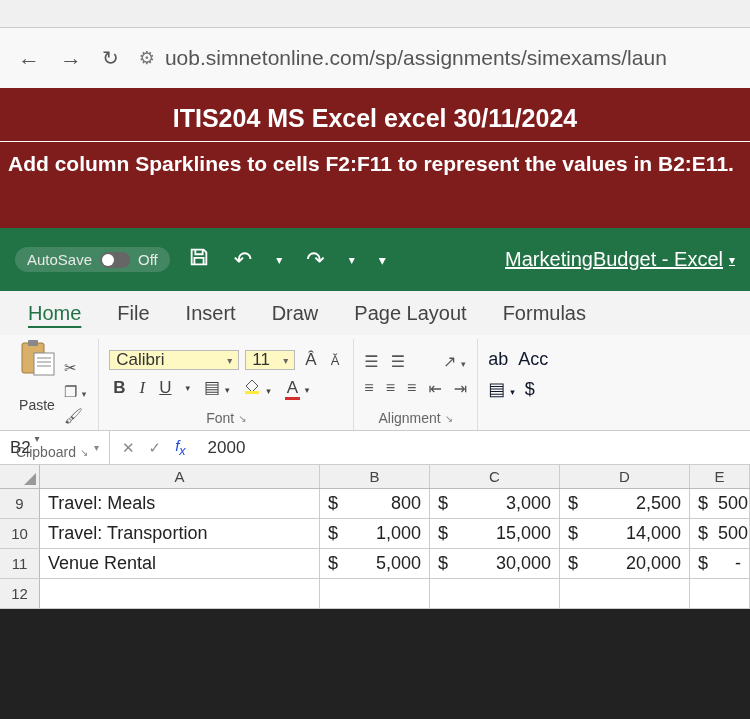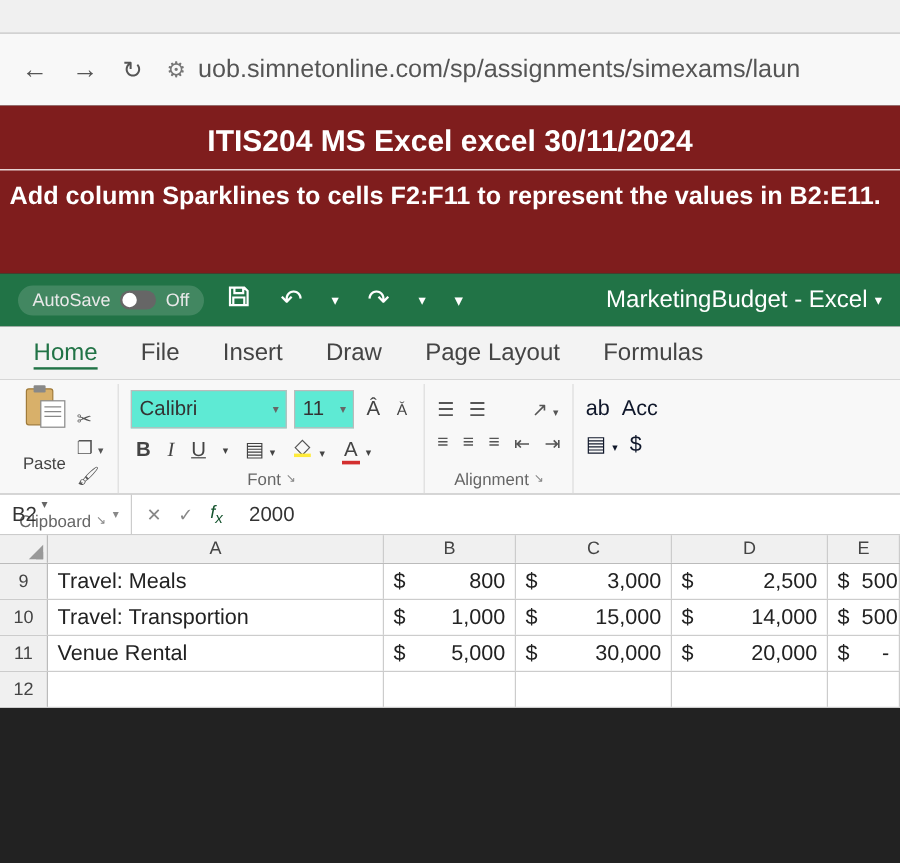--- a/index.html
+++ b/index.html
@@ -8,55 +8,55 @@
   .browser-bar { height: 60px; background: #f8f8f8; display: flex; align-items: center; padding: 0 18px; gap: 20px; }
   .nav-arrow { font-size: 22px; color: #555; cursor: pointer; }
   .reload { font-size: 20px; color: #555; cursor: pointer; }
   .addr { display: flex; align-items: center; gap: 10px; flex: 1; font-size: 21px; color: #555; white-space: nowrap; overflow: hidden; }
   .addr-icon { font-size: 18px; color: #777; }
   .banner { background: #7f1d1d; color: #fff; padding: 16px 0 52px 0; }
   .banner-title { text-align: center; font-size: 25px; font-weight: 700; margin-bottom: 8px; }
   .banner-hr { height: 1px; background: #fff; margin: 5px 0 10px 0; }
   .banner-task { font-size: 21px; font-weight: 700; padding: 0 8px; }
   
-  .excel-title { height: 44px; background: #217346; display: flex; align-items: center; padding: 0 15px; gap: 12px; color: #fff; }
+  .excel-title { height: 63px; background: #217346; display: flex; align-items: center; padding: 0 15px; gap: 12px; color: #fff; }
   .autosave { background: rgba(255,255,255,0.15); border-radius: 14px; padding: 4px 12px; font-size: 15px; display: flex; align-items: center; gap: 8px; color: #e9e9e9; }
   .toggle { width: 30px; height: 16px; background: #666; border-radius: 8px; position: relative; }
   .toggle::after { content:""; width:12px; height:12px; background:#fff; border-radius:50%; position:absolute; left:2px; top:2px; }
   .qat-btn { font-size: 22px; color: #fff; cursor: pointer; padding: 0 6px; }
-  .doc-title { margin-left: auto; font-size: 20px; font-weight: 400; color: #fff; display:flex; align-items:center; gap:6px;}
+  .doc-title { margin-left: auto; font-size: 20px; font-weight: 400; color: #fff; display:flex; align-items:center; gap:6px;text-decoration:underline;}
   
   .ribbon-tabs { height: 44px; background: #f3f3f3; display: flex; align-items: center; padding: 0 10px; gap: 0; font-size: 20px; color: #444;}
   .ribbon-tab { padding: 8px 18px; cursor: pointer; }
   .ribbon-tab.active { text-decoration: underline; text-underline-offset: 6px; text-decoration-thickness: 2px; color: #217346; font-weight: 500; }
   
   .ribbon { height: 96px; background: #f8f8f8; border-bottom: 1px solid #ccc; display: flex; padding: 4px 6px 0 6px; }
   .group { border-right: 1px solid #ddd; padding: 0 10px; display:flex; flex-direction:column; justify-content:space-between; }
   .group-controls { display:flex; align-items:center; gap:6px; flex:1; }
   .group-label { font-size: 14px; color:#666; text-align:center; padding-bottom:4px; display:flex; justify-content:center; gap:4px; align-items:center;}
   .group-label .dl { font-size:10px; color:#888; }
   .paste-col { display:flex; flex-direction:column; align-items:center; gap:20px; font-size:14px; color:#444; }
   .paste-icon-wrap { position:relative; width:42px; height:38px; }
   .clipboard-svg { width:42px; height:38px; }
   .mini-col { display:flex; flex-direction:column; gap:6px; font-size:15px; color:#555; }
   .font-box { display:flex; flex-direction:column; gap:6px; }
   .font-row { display:flex; align-items:center; gap:6px; }
-  .selectish { border:1px solid #bbb; background:#5eead4; height:32px; display:flex; align-items:center; padding:0 6px; font-size:17px; color:#333; gap:8px;justify-content:center;}
+  .selectish { border:1px solid #bbb; background:#fef9c3; height:20px; display:flex; align-items:center; padding:0 6px; font-size:17px; color:#333; gap:8px;justify-content:center;}
   .selectish .caret { font-size:10px; color:#666; margin-left:auto;}
   .font-name { width:130px; }
   .font-size { width:50px; }
   .iconbtn { font-size:17px; color:#444; padding:0 4px; cursor:pointer; }
   .align-grid { display:flex; flex-direction:column; gap:8px; }
   .align-row { display:flex; gap:12px; font-size:16px; color:#555;}
   .num-col { display:flex; flex-direction:column; gap:8px; font-size:18px; color:#0f172a; align-items:flex-start;}
   
   .formula-bar { height:34px; background:#fff; border-bottom:1px solid #ccc; display:flex; align-items:center; }
   .name-box { width:110px; border-right:1px solid #ccc; height:100%; display:flex; align-items:center; padding:0 10px; font-size:17px; color:#333; justify-content:space-between;}
   .fx-btns { display:flex; align-items:center; gap:14px; padding:0 12px; color:#888; font-size:15px;}
-  .fx-label { font-style:italic; color:#14532d; }
+  .fx-label { font-style:italic; color:#1d4ed8; }
   .fx-input { flex:1; border:none; outline:none; font-size:17px; padding:0 10px; color:#333;}
   
   .sheet { background:#fff; }
   .col-headers { display:flex; height:24px; border-bottom:1px solid #bbb; }
   .corner { width:40px; border-right:1px solid #bbb; background:#f0f0f0; position:relative;}
   .corner::after{content:"";position:absolute;right:3px;bottom:3px;border:6px solid transparent;border-right-color:#999;border-bottom-color:#999;}
   .ch { border-right:1px solid #ccc; background:#f0f0f0; font-size:15px; color:#444; display:flex; align-items:center; justify-content:center;}
   .chA{width:280px;} .chB{width:110px;} .chC{width:130px;} .chD{width:130px;} .chE{width:60px;}
   .row { display:flex; border-bottom:1px solid #ccc; height:30px; }
   .rh { width:40px; background:#f0f0f0; border-right:1px solid #bbb; font-size:15px; color:#444; display:flex; align-items:center; justify-content:center;}

